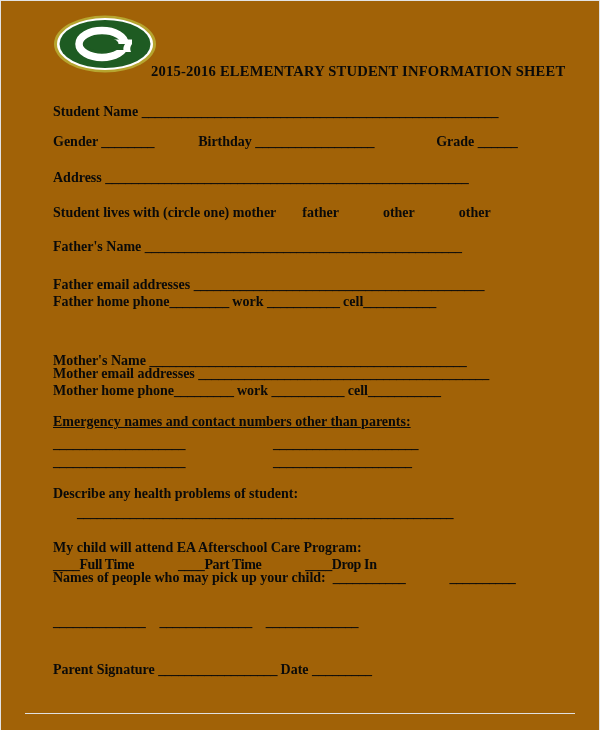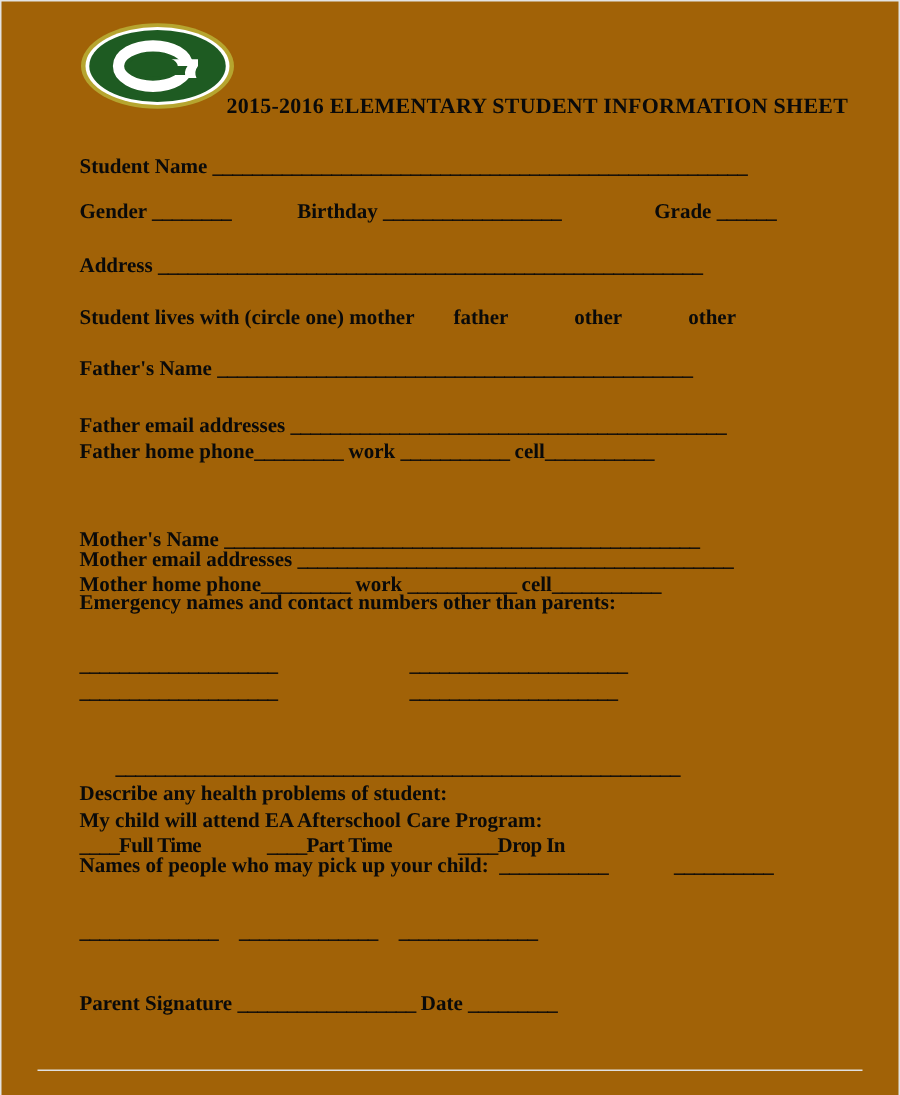--- a/index.html
+++ b/index.html
@@ -123,25 +123,25 @@
     <div class="row" style="top:275px;"><span>Father email addresses </span><span class="fill">___________________________________</span><span class="fill">_________</span></div>
 
     <div class="row" style="top:292px;"><span>Father home phone</span><span class="fill">_________</span><span> work </span><span class="fill">___________</span><span> cell</span><span class="fill">___________</span></div>
 
     <div class="row" style="top:327px;margin-top:24px;"><span>Mother's Name </span><span class="fill">____________________________________</span><span class="fill">____________</span></div>
 
     <div class="row" style="top:364px;"><span>Mother email addresses </span><span class="fill">___________________________________</span><span class="fill">_________</span></div>
 
     <div class="row" style="top:381px;"><span>Mother home phone</span><span class="fill">_________</span><span> work </span><span class="fill">___________</span><span> cell</span><span class="fill">___________</span></div>
 
-    <div class="row" style="top:393px;"><span>Emergency names and contact numbers other than parents:</span></div>
+    <div class="row" style="top:412px;text-decoration:underline;"><span>Emergency names and contact numbers other than parents:</span></div>
     <div class="row" style="top:434px;"><span class="blankline">____________________</span><span class="gap-xl"></span><span class="gap-md"></span><span class="blankline">______________________</span></div>
     <div class="row" style="top:452px;"><span class="blankline">____________________</span><span class="gap-xl"></span><span class="gap-md"></span><span class="blankline">_____________________</span></div>
 
-    <div class="row" style="top:484px;margin-top:36px;"><span>Describe any health problems of student:</span></div>
+    <div class="row" style="top:484px;"><span>Describe any health problems of student:</span></div>
     <div class="row" style="top:503px;margin-left:24px;"><span class="fill">_________________________________________________________</span></div>
 
     <div class="row" style="top:538px;"><span>My child will attend EA Afterschool Care Program:</span></div>
     <div class="row" style="top:555px;"><span class="fill">____Full Time</span><span class="gap-lg"></span><span class="fill">____Part Time</span><span class="gap-lg"></span><span class="fill">____Drop In</span></div>
 
     <div class="row" style="top:568px;"><span>Names of people who may pick up your child:  </span><span class="fill">___________</span><span class="gap-lg"></span><span class="fill">__________</span></div>
     <div class="row" style="top:612px;"><span class="fill">______________</span><span class="gap-sm"></span><span class="fill">______________</span><span class="gap-sm"></span><span class="fill">______________</span></div>
 
     <div class="row" style="top:660px;"><span>Parent Signature </span><span class="fill">__________________</span><span> Date </span><span class="fill">_________</span></div>
 

